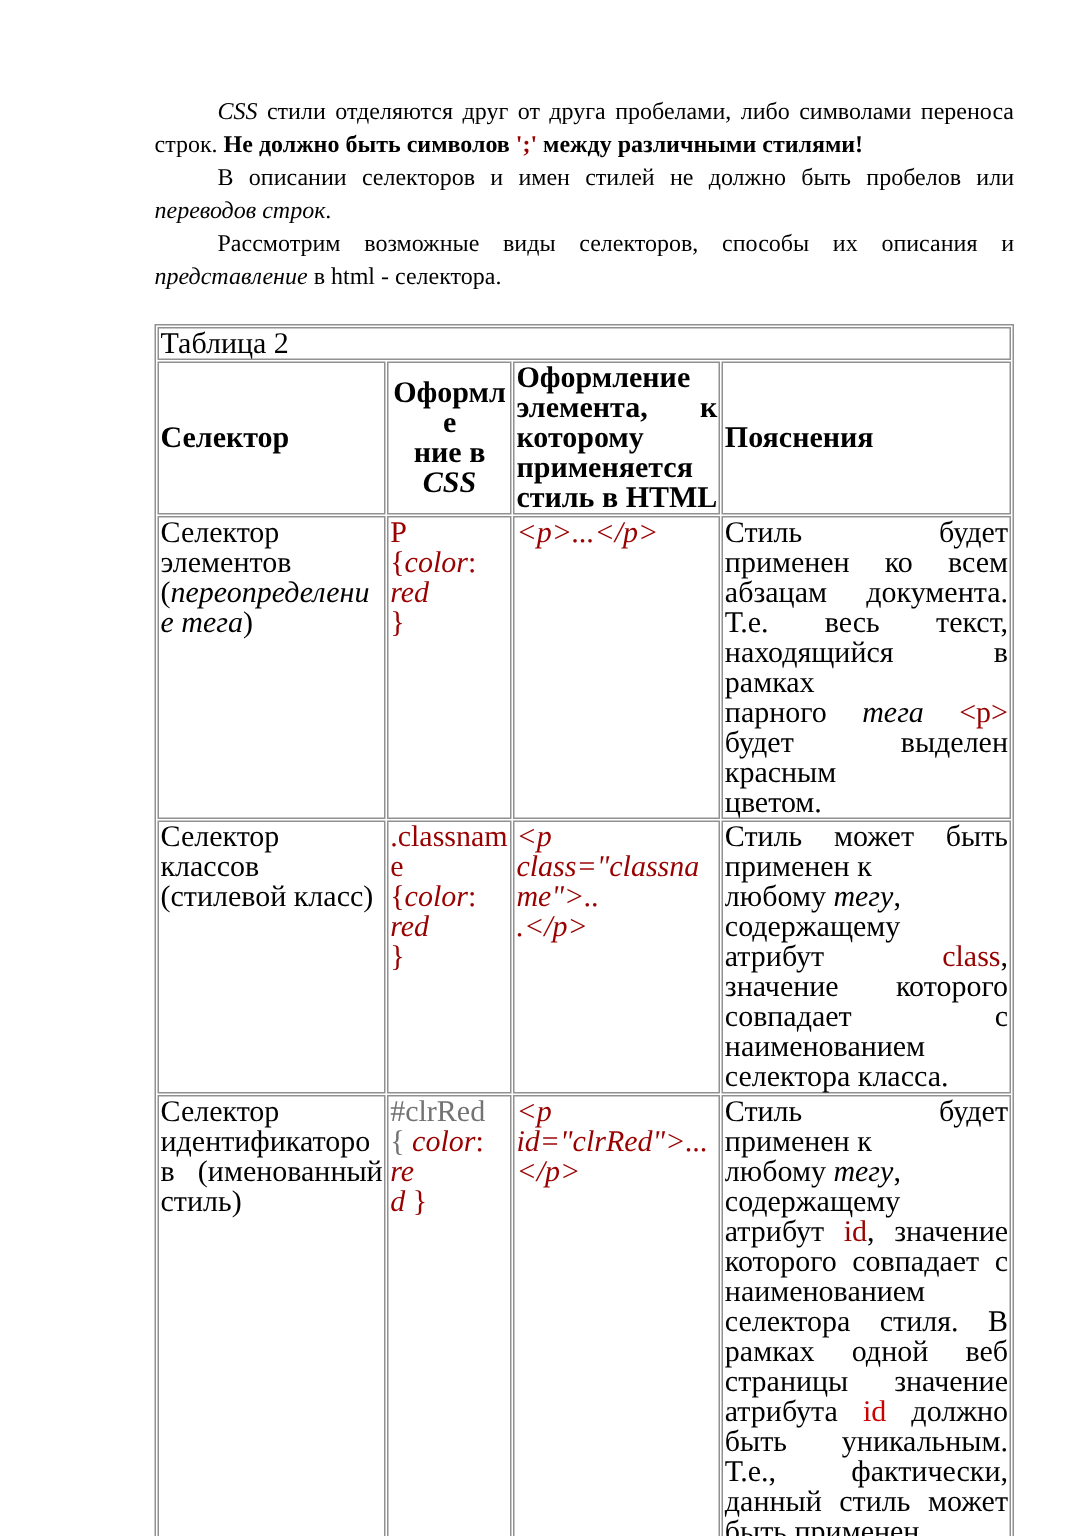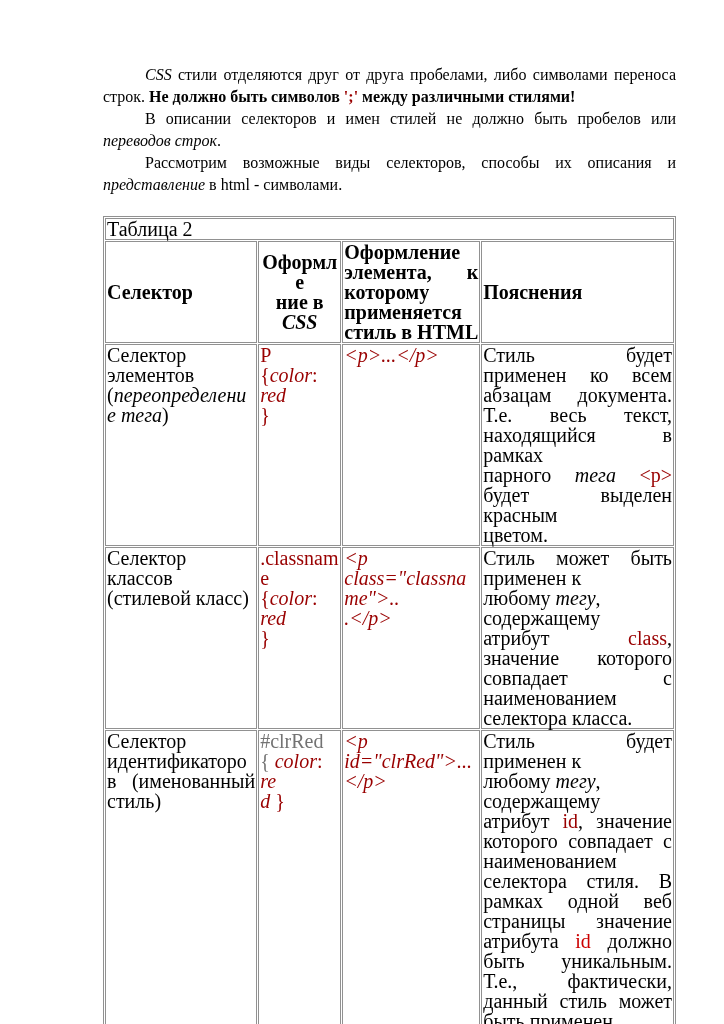--- a/index.html
+++ b/index.html
@@ -66,21 +66,21 @@
   td.cell-notes { text-align: justify; }
   tr.r1 td, tr.r2 td { height: 158px; margin-left: 12px; }
 </style>
 </head>
 <body>
 
 <div class="page">
 
   <p class="para"><span style="font-style: italic;">CSS</span><span> стили отделяются друг от друга пробелами, либо символами переноса строк. </span><span style="font-weight: bold;">Не должно быть символов </span><span style="font-weight: bold; color: rgb(153, 0, 0);">';'</span><span style="font-weight: bold;"> между различными стилями!</span></p>
   <p class="para"><span>В описании селекторов и имен стилей не должно быть пробелов или </span><span style="font-style: italic;">переводов строк</span><span>.</span></p>
-  <p class="para"><span>Рассмотрим возможные виды селекторов, способы их описания и </span><span style="font-style: italic;">представление</span><span> в </span><span style="">html</span><span> - символами.</span></p>
+  <p class="para"><span>Рассмотрим возможные виды селекторов, способы их описания и </span><span style="font-style: italic;">представление</span><span> в </span><span style="">html</span><span> - селектора.</span></p>
 
   <div class="tbl-wrap">
     <table class="tbl">
       <colgroup>
         <col style="width:150px">
         <col style="width:82px">
         <col style="width:136px">
         <col style="width:190px">
       </colgroup>
       <tbody>

